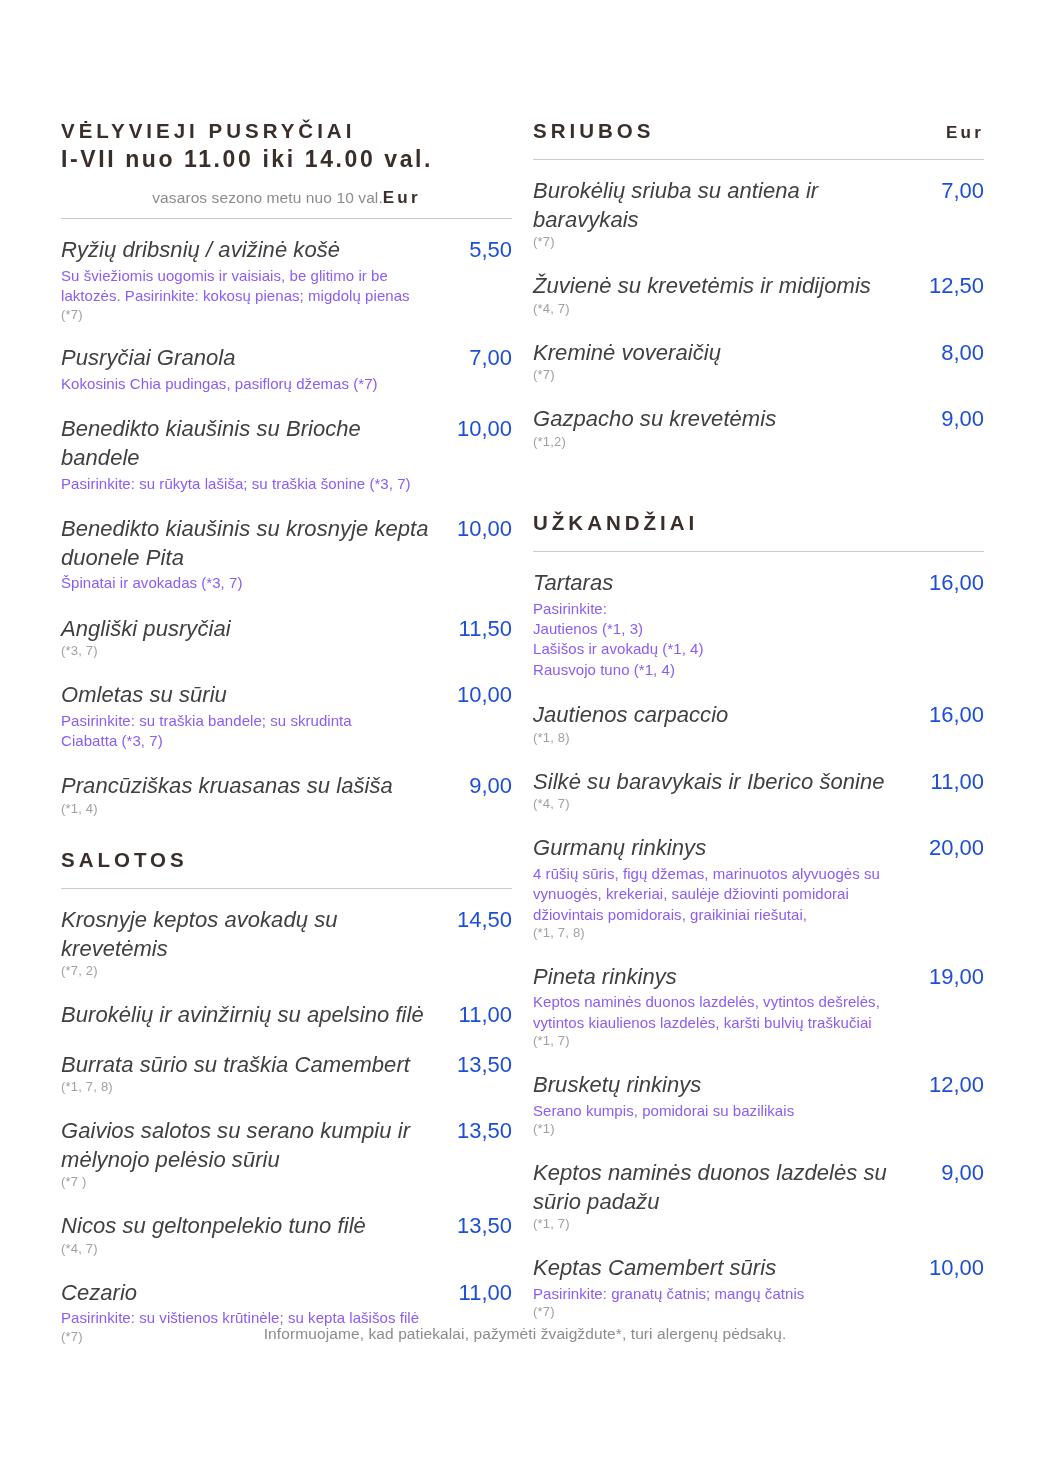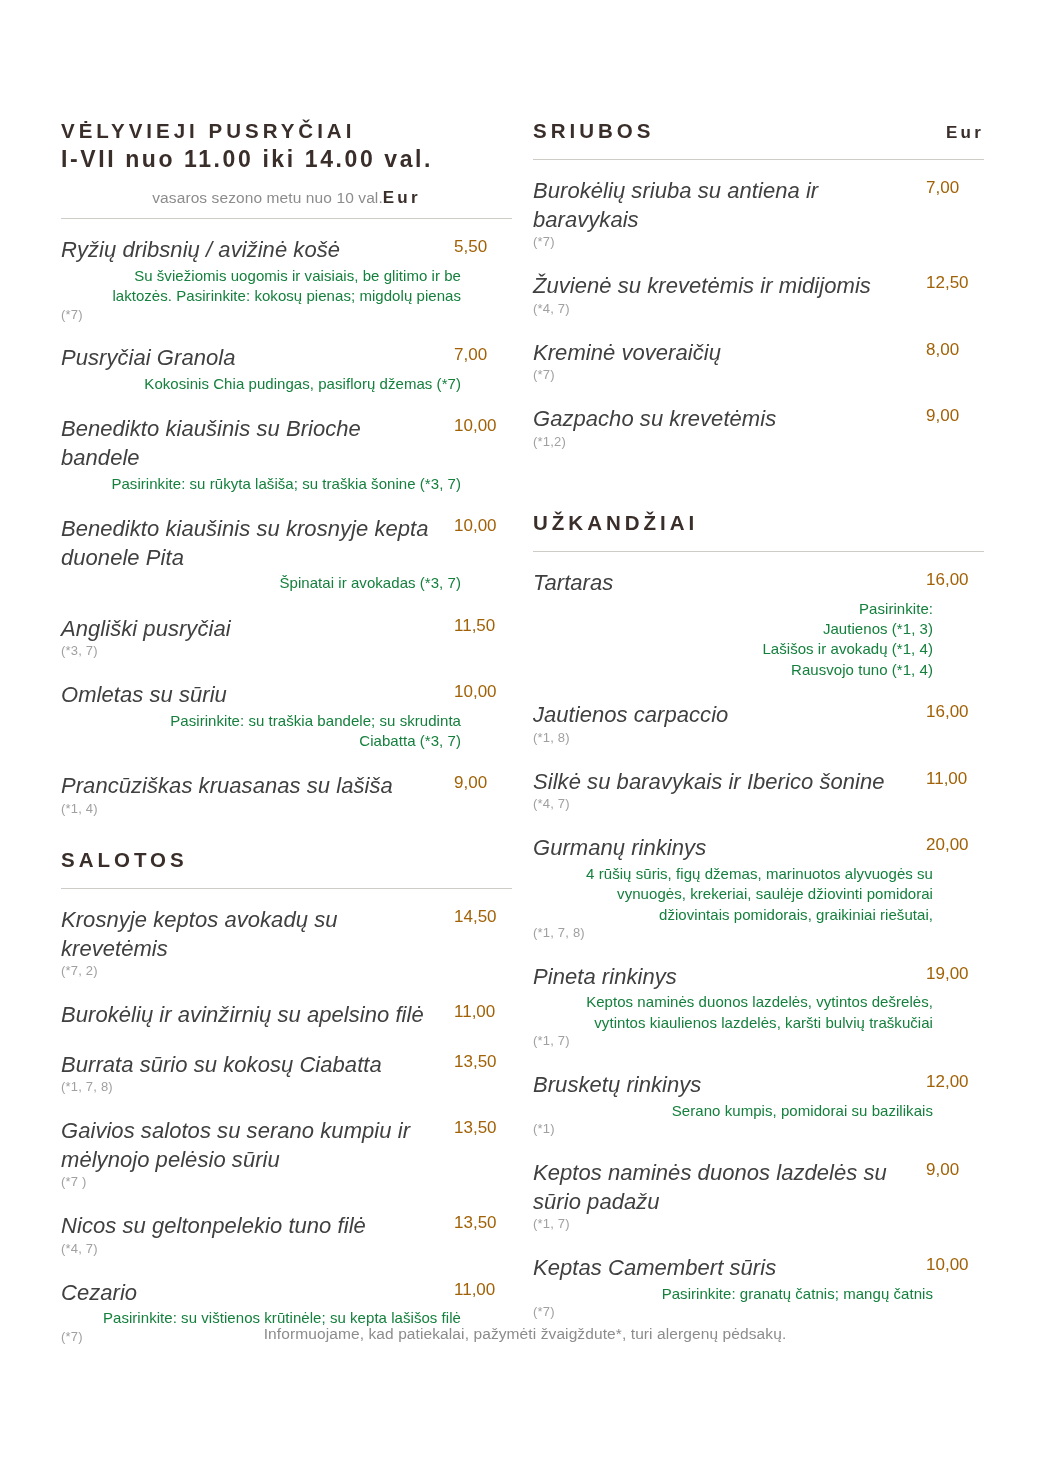--- a/index.html
+++ b/index.html
@@ -104,35 +104,35 @@
   }
   .item-name {
     font-size: 22px;
     color: #404040;
     line-height: 1.30;
     letter-spacing: 0.05px;
     flex: 1 1 auto;
     font-style: italic;
   }
   .item-price {
-    font-size: 17px;
-    color: #a16207;
+    font-size: 22px;
+    color: #1d4ed8;
     line-height: 1.30;
     white-space: nowrap;
     flex: 0 0 auto;
+    text-align: right;
     min-width: 58px;
   }
   .item-desc {
     font-size: 15px;
-    color: #15803d;
+    color: #8b5cf6;
     line-height: 1.36;
     letter-spacing: 0.05px;
     margin-top: 1px;
     max-width: 400px;
-    text-align: right;
   }
   .item-alg {
     font-size: 13px;
     color: #a0a0a0;
     line-height: 1.3;
     letter-spacing: 0.2px;
     margin-top: 0px;
   }
   .desc-line { display: block; }
 
@@ -250,21 +250,21 @@
             <div class="item-alg">(*7, 2)</div>
           </div>
           <div class="item">
             <div class="item-row">
               <div class="item-name">Burokėlių ir avinžirnių su apelsino filė</div>
               <div class="item-price">11,00</div>
             </div>
           </div>
           <div class="item">
             <div class="item-row">
-              <div class="item-name">Burrata sūrio su kokosų Ciabatta</div>
+              <div class="item-name">Burrata sūrio su traškia Camembert</div>
               <div class="item-price">13,50</div>
             </div>
             <div class="item-alg">(*1, 7, 8)</div>
           </div>
           <div class="item">
             <div class="item-row">
               <div class="item-name">Gaivios salotos su serano kumpiu ir mėlynojo pelėsio sūriu</div>
               <div class="item-price">13,50</div>
             </div>
             <div class="item-alg">(*7 )</div>

